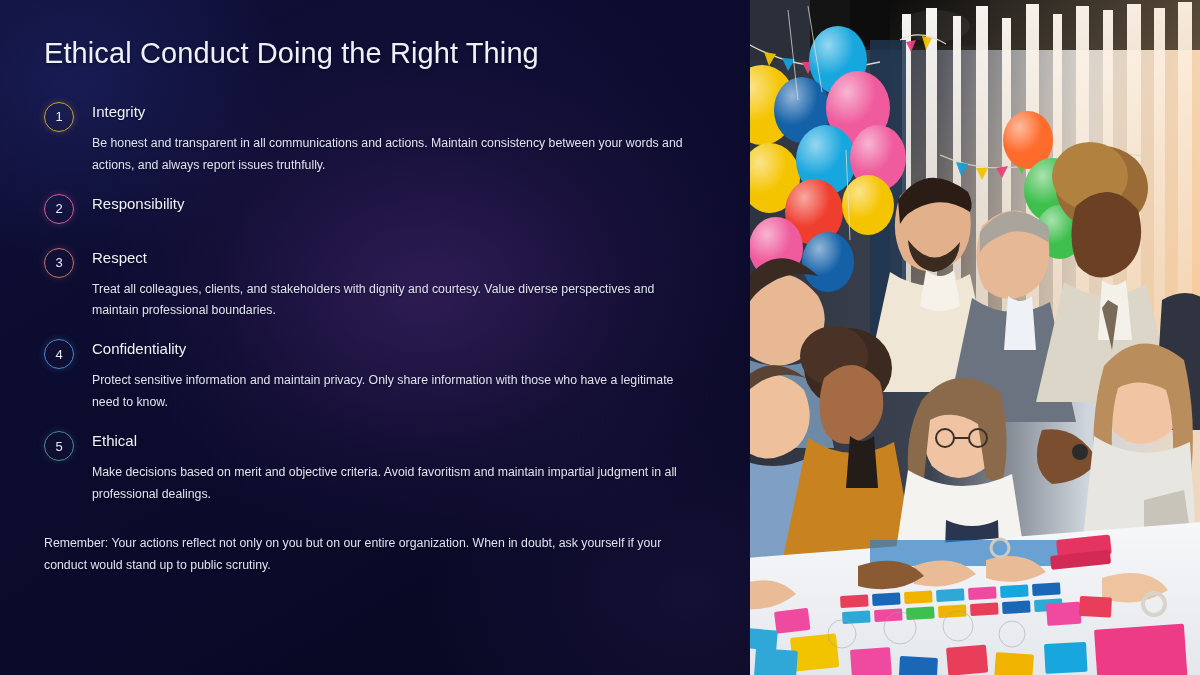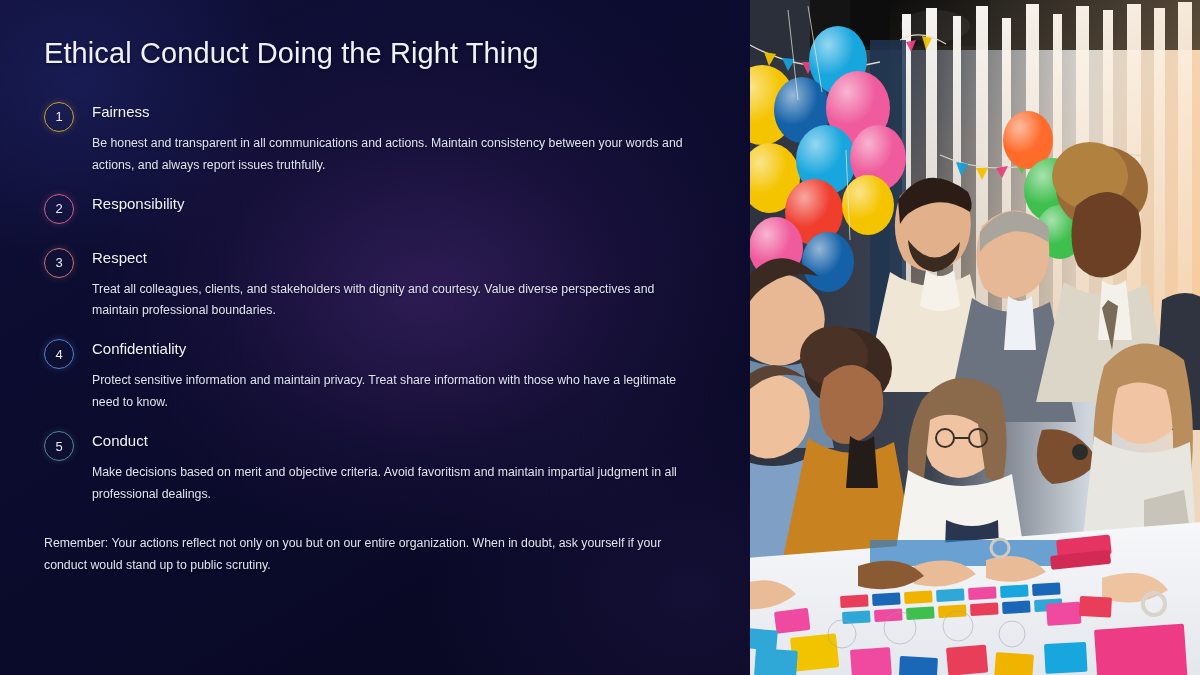--- a/index.html
+++ b/index.html
@@ -103,21 +103,21 @@
     <div class="content">
 
       <h1 class="title">Ethical Conduct Doing the Right Thing</h1>
 
       <div class="items">
 
         <div class="item">
           <div class="badge b1">
             <span>1</span>
           </div>
-          <div class="item-title">Fairness</div>
+          <div class="item-title">Integrity</div>
           <div class="item-desc">Be honest and transparent in all communications and actions. Maintain consistency between your words and actions, and always report issues truthfully.</div>
         </div>
 
         <div class="item">
           <div class="badge b2">
             <span>2</span>
           </div>
           <div class="item-title">Responsibility</div>
         </div>
 
@@ -127,28 +127,28 @@
           </div>
           <div class="item-title">Respect</div>
           <div class="item-desc">Treat all colleagues, clients, and stakeholders with dignity and courtesy. Value diverse perspectives and maintain professional boundaries.</div>
         </div>
 
         <div class="item">
           <div class="badge b4">
             <span>4</span>
           </div>
           <div class="item-title">Confidentiality</div>
-          <div class="item-desc">Protect sensitive information and maintain privacy. Treat share information with those who have a legitimate need to know.</div>
+          <div class="item-desc">Protect sensitive information and maintain privacy. Only share information with those who have a legitimate need to know.</div>
         </div>
 
         <div class="item">
           <div class="badge b5">
             <span>5</span>
           </div>
-          <div class="item-title">Conduct</div>
+          <div class="item-title">Ethical</div>
           <div class="item-desc">Make decisions based on merit and objective criteria. Avoid favoritism and maintain impartial judgment in all professional dealings.</div>
         </div>
 
       </div>
 
       <div class="footnote">Remember: Your actions reflect not only on you but on our entire organization. When in doubt, ask yourself if your conduct would stand up to public scrutiny.</div>
 
     </div>
   </div>
 

